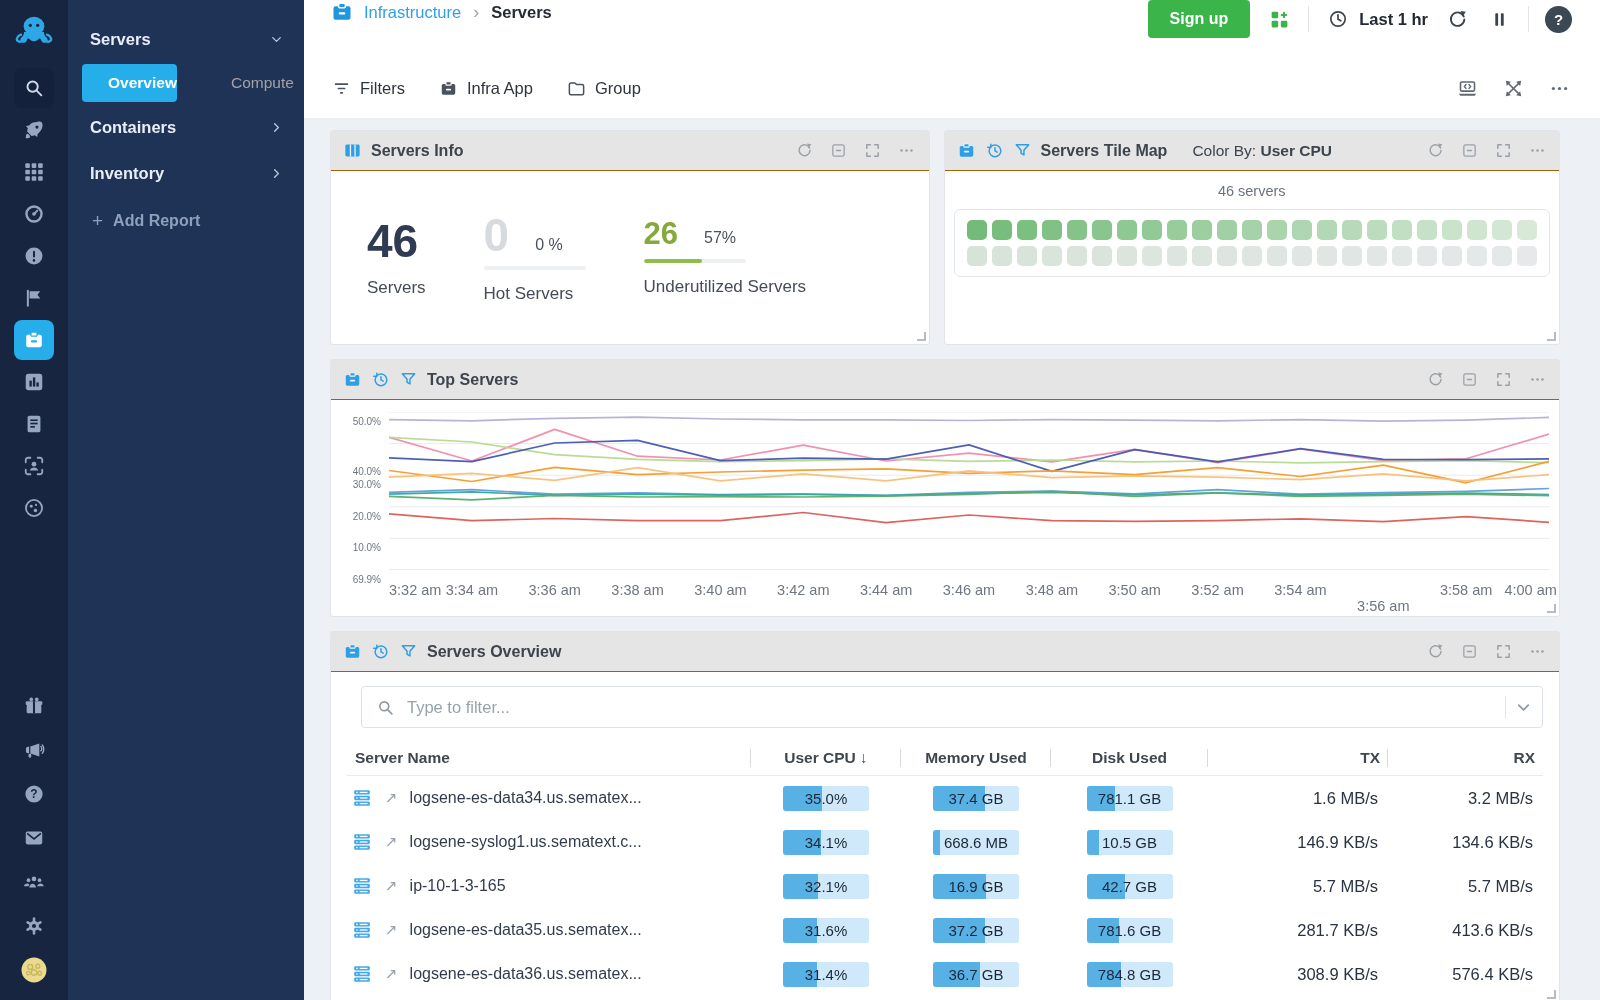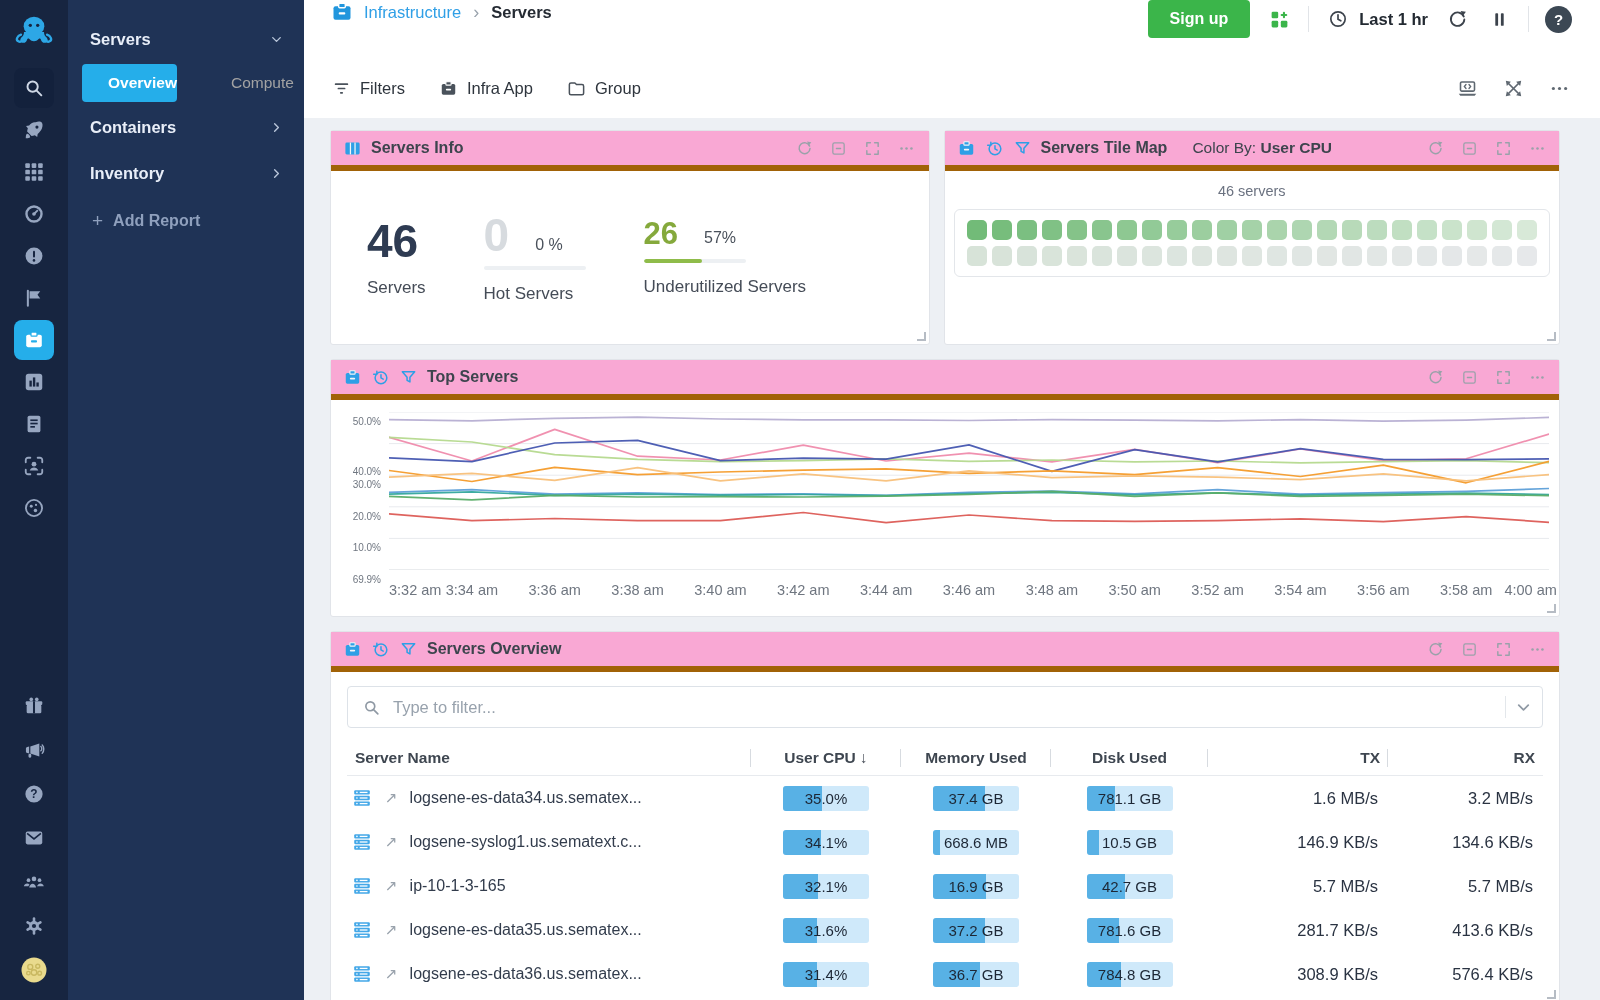--- a/index.html
+++ b/index.html
@@ -56,21 +56,21 @@
   .tool-btn { display:flex; align-items:center; gap:9px; font-size:16.5px; color:#2e353d; font-weight:500; cursor:pointer; }
   .tool-btn svg { width:19px; height:19px; color:#4a525b; }
   .toolbar-right { margin-left:auto; display:flex; align-items:center; gap:20px; color:#5f6871; }
   .toolbar-right .icon-btn { color:#5f6871; }
 
   
   .content { flex:1; padding:12px 40px 0 26px; display:flex; flex-direction:column; gap:14px; overflow:hidden; }
   .panel { background:#fff; border:1px solid #e1e4e9; border-radius:3px; display:flex; flex-direction:column; position:relative; }
   .panel::after { content:""; position:absolute; right:3px; bottom:3px; width:7px; height:7px;
     border-right:2px solid #b6bcc4; border-bottom:2px solid #b6bcc4; }
-  .phead { height:40px; background:#f9a8d4; border-bottom:6px solid #a16207; display:flex;
+  .phead { height:40px; background:#e5e5e5; border-bottom:1px solid #a16207; display:flex;
     align-items:center; padding:0 12px; gap:9px; flex:none; }
   .ph-icon { width:19px; height:19px; color:#2e9fe6; --cut:#f3f5f7; flex:none; cursor:pointer; }
   .ph-title { font-size:16px; font-weight:700; color:#3d444d; white-space:nowrap; }
   .ph-colorby { margin-left:16px; font-size:15.5px; color:#3d444d; }
   .ph-colorby b { font-weight:700; }
   .ph-right { margin-left:auto; display:flex; align-items:center; gap:14px; color:#9aa1a9; }
   .ph-right .icon-btn { width:20px; height:20px; color:#9aa1a9; }
   .ph-right .icon-btn svg { width:17px; height:17px; }
 
   .row1 { display:flex; gap:14px; height:215px; flex:none; }
@@ -102,21 +102,21 @@
   .ylabels { width:52px; position:relative; flex:none; }
   .ylabels span { position:absolute; right:8px; font-size:10px; color:#6f7680; }
   .plot { flex:1; display:flex; flex-direction:column; min-width:0; }
   .plot svg { width:100%; height:158px; display:block; }
   .xlabels { position:relative; height:34px; margin-top:6px; }
   .xlabels span { position:absolute; top:6px; font-size:14.5px; color:#6f7680; white-space:nowrap; }
 
   
   .panel.overview { height:372px; flex:none; }
   .search-row { padding:14px 16px 12px; }
-  .search-box { height:42px; border:1px solid #dde2e8; border-radius:4px; display:flex; align-items:center; padding:0 10px 0 14px; background:#fff; }
+  .search-box { height:42px; border:1px solid #dde2e8; border-radius:4px; display:flex; align-items:center; padding:0 10px 0 14px; background:#fff;margin-left:14px; }
   .search-box svg { width:19px; height:19px; color:#8f99a4; flex:none; }
   .search-box input { flex:1; border:none; outline:none; font-size:16.5px; color:#39424d;
     padding:0 12px; font-family:inherit; background:transparent; }
   .search-box input::placeholder { color:#98a2ad; }
   .search-div { width:1px; height:22px; background:#e3e7eb; margin-right:8px; }
   .search-chev { width:18px; height:18px; color:#aab3bd; cursor:pointer; }
 
   .tbl { padding:0 16px; }
   .tbl-head { display:grid; grid-template-columns:1fr 150px 150px 157px 180px 155px;
     border-bottom:1px solid #e7eaee; height:36px; align-items:center; }
@@ -696,21 +696,21 @@
                 <span style="left: 14.2857%; transform: translateX(-50%);">3:36 am</span>
                 <span style="left: 21.4286%; transform: translateX(-50%);">3:38 am</span>
                 <span style="left: 28.5714%; transform: translateX(-50%);">3:40 am</span>
                 <span style="left: 35.7143%; transform: translateX(-50%);">3:42 am</span>
                 <span style="left: 42.8571%; transform: translateX(-50%);">3:44 am</span>
                 <span style="left: 50%; transform: translateX(-50%);">3:46 am</span>
                 <span style="left: 57.1429%; transform: translateX(-50%);">3:48 am</span>
                 <span style="left: 64.2857%; transform: translateX(-50%);">3:50 am</span>
                 <span style="left: 71.4286%; transform: translateX(-50%);">3:52 am</span>
                 <span style="left: 78.5714%; transform: translateX(-50%);">3:54 am</span>
-                <span style="left: 85.7143%; transform: translateX(-50%);">3:56 am</span>
+                <span style="left: 85.7143%; transform: translateX(-50%); margin-top: 16px;">3:56 am</span>
                 <span style="left: 92.8571%; transform: translateX(-50%);">3:58 am</span>
                 <span style="left: 100%; transform: translateX(-85%);">4:00 am</span>
               </div>
           </div>
         </div>
       </article>
 
       <article class="panel overview">
         <div class="phead">
           <span class="ph-icon"><svg viewBox="0 0 24 24" width="100%" height="100%" xmlns="http://www.w3.org/2000/svg">

